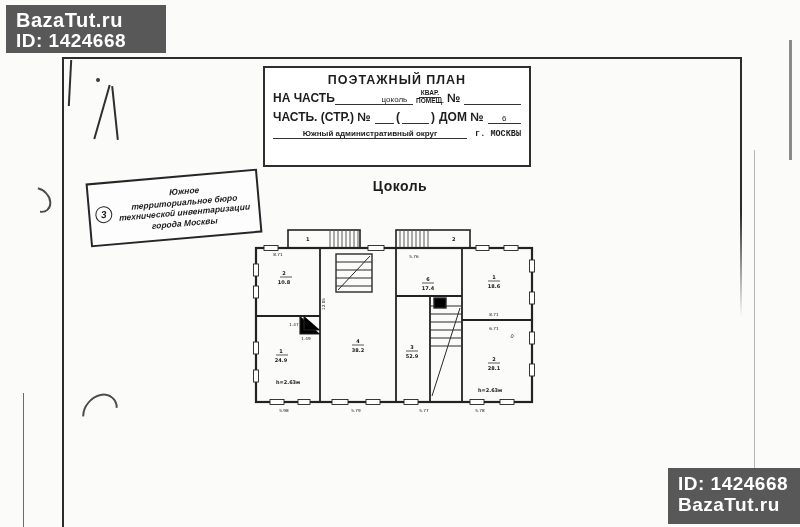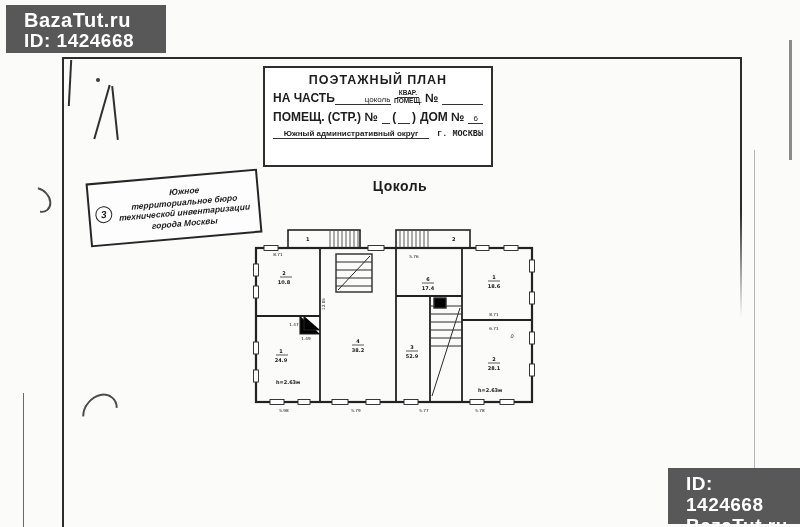--- a/index.html
+++ b/index.html
@@ -22,27 +22,27 @@
   .pen3 { left:114px; top:86px; width:2px; height:54px; transform:rotate(-6deg); }
   .pen-dot { position:absolute; left:96px; top:78px; width:4px; height:4px; background:#3a3a3a; border-radius:50%; }
 
   
   .hole { position:absolute; border:2px solid #4c4c4c; border-radius:50%; }
   .hole1 { left:28px; top:186px; width:22px; height:28px; border-left-color:transparent; border-top-color:transparent; transform:rotate(-40deg); }
   .hole2 { left:84px; top:392px; width:32px; height:40px; border-right-color:transparent; border-bottom-color:transparent; transform:rotate(40deg); }
 
   
   .wm { position:absolute; background:rgba(74,74,74,0.92); color:#fff; font-weight:bold;
-        padding:4px 10px 6px 18px; line-height:1.1; letter-spacing:0.5px; }
+        padding:4px 10px 6px 10px; line-height:1.1; letter-spacing:0.5px; }
   .wm-top { left:6px; top:5px; width:160px; height:48px; font-size:20px; }
   .wm-top .wm-id { font-size:19px; font-weight:bold; }
   .wm-bottom { left:668px; top:468px; width:132px; height:56px; font-size:19px; padding-top:6px; }
 
   
-  .hdr { position:absolute; left:263px; top:66px; width:230px; height:101px;
+  .hdr { position:absolute; left:263px; top:66px; width:268px; height:101px;
          border:2px solid #2e2e2e; background:#fff; padding:5px 8px 0 8px; font-size:8.5px; }
   .hdr-title { text-align:center; font-weight:bold; font-size:12.5px; letter-spacing:1px; margin-bottom:3px; }
   .hrow { display:flex; align-items:flex-end; margin-bottom:5px; white-space:nowrap; }
   .lbl { font-weight:bold; font-size:12px; }
   .blank { display:inline-block; border-bottom:1px solid #333; height:9px; }
   .fld { display:inline-block; border-bottom:1px solid #333; text-align:center; font-size:8px; height:10px; }
   .frac { display:inline-flex; flex-direction:column; align-items:center; font-size:6.5px; font-weight:bold; line-height:1.05; margin:0 3px; }
   .frac .top { border-bottom:1px solid #333; padding:0 2px; }
   .hdr-bottom { display:flex; justify-content:space-between; align-items:flex-end; }
   .ok-line { border-bottom:1px solid #333; font-size:8px; font-weight:bold; text-align:center; flex:1; margin-right:8px; }
@@ -98,21 +98,21 @@
     <span class="blank" style="width:42px;"></span>
     <span class="fld" style="width:38px;">цоколь</span>
     <span class="frac">
       <span class="top">КВАР.</span>
       <span>ПОМЕЩ.</span>
     </span>
     <span class="lbl">№</span>
     <span class="blank" style="width:58px; margin-left:4px;"></span>
   </div>
   <div class="hrow">
-    <span class="lbl">ПОМЕЩ. (СТР.) №</span>
+    <span class="lbl">ЧАСТЬ. (СТР.) №</span>
     <span class="blank" style="width:30px; margin-left:4px;"></span>
     <span class="lbl" style="margin:0 2px;">(</span>
     <span class="blank" style="width:42px;"></span>
     <span class="lbl" style="margin:0 4px 0 2px;">)</span>
     <span class="lbl">ДОМ №</span>
     <span class="fld" style="width:52px; margin-left:4px;">6</span>
   </div>
   <div class="hdr-bottom">
     <span class="ok-line">Южный административный округ</span>
     <span class="city">г. МОСКВЫ</span>

